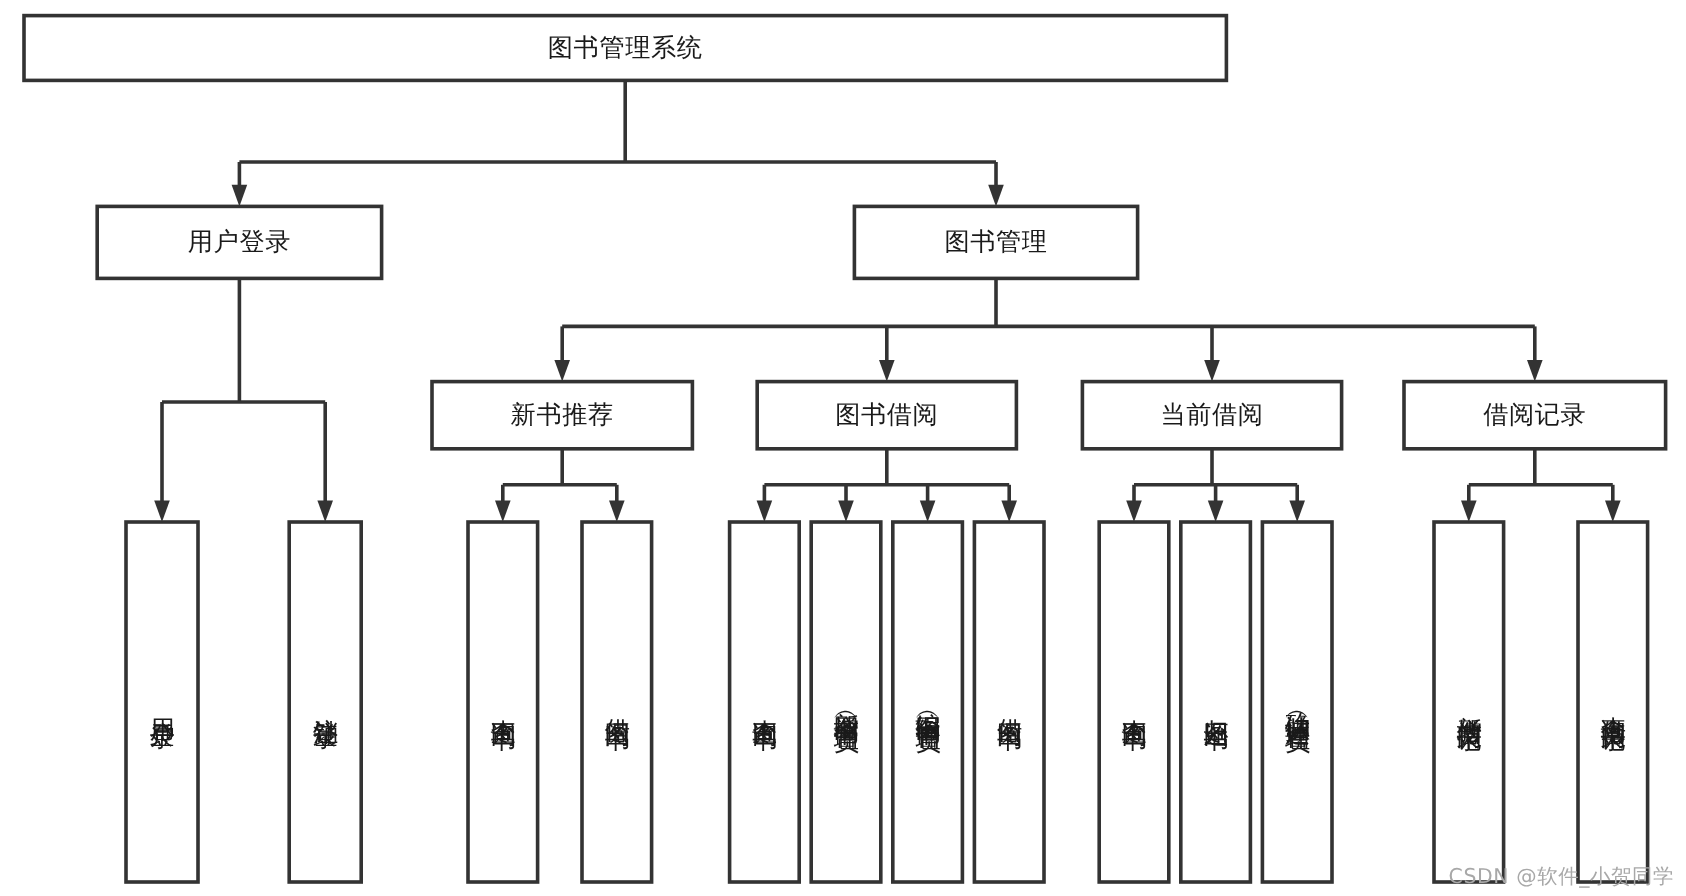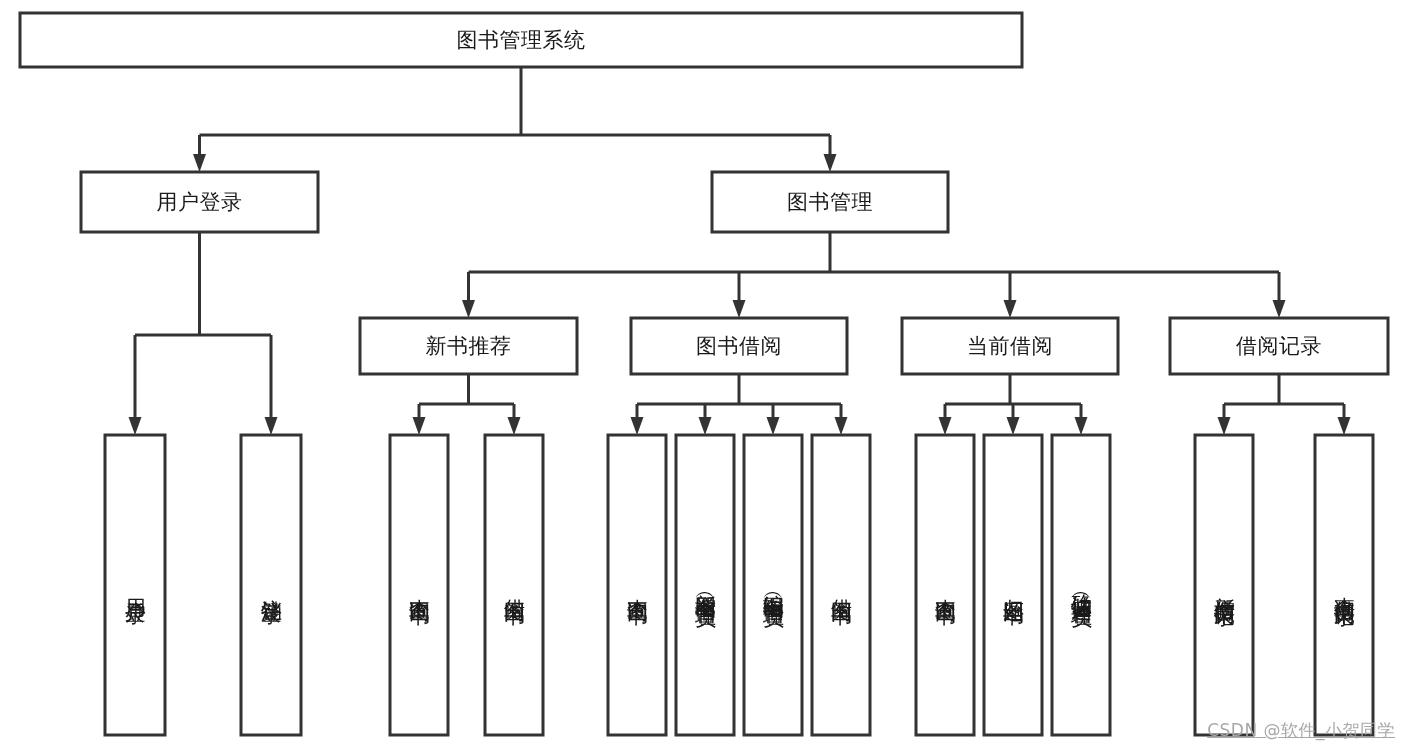--- a/index.html
+++ b/index.html
@@ -65,21 +65,20 @@
   }
   .watermark {
     position: absolute;
     right: 10px;
     bottom: 5px;
     font-family: "DejaVu Sans", "Liberation Sans", sans-serif;
     font-size: 17px;
     color: #a8a8a8;
     letter-spacing: 0.5px;
     white-space: nowrap;
-    text-decoration: underline;
   }
 </style>
 </head>
 <body>
 
 <div id="diagram-root">
 
   <svg id="flow-svg" viewBox="0 0 1405 747" xmlns="http://www.w3.org/2000/svg">
     <g id="connectors-layer">
         <line x1="521" y1="67" x2="521" y2="135" class="connector"></line>

